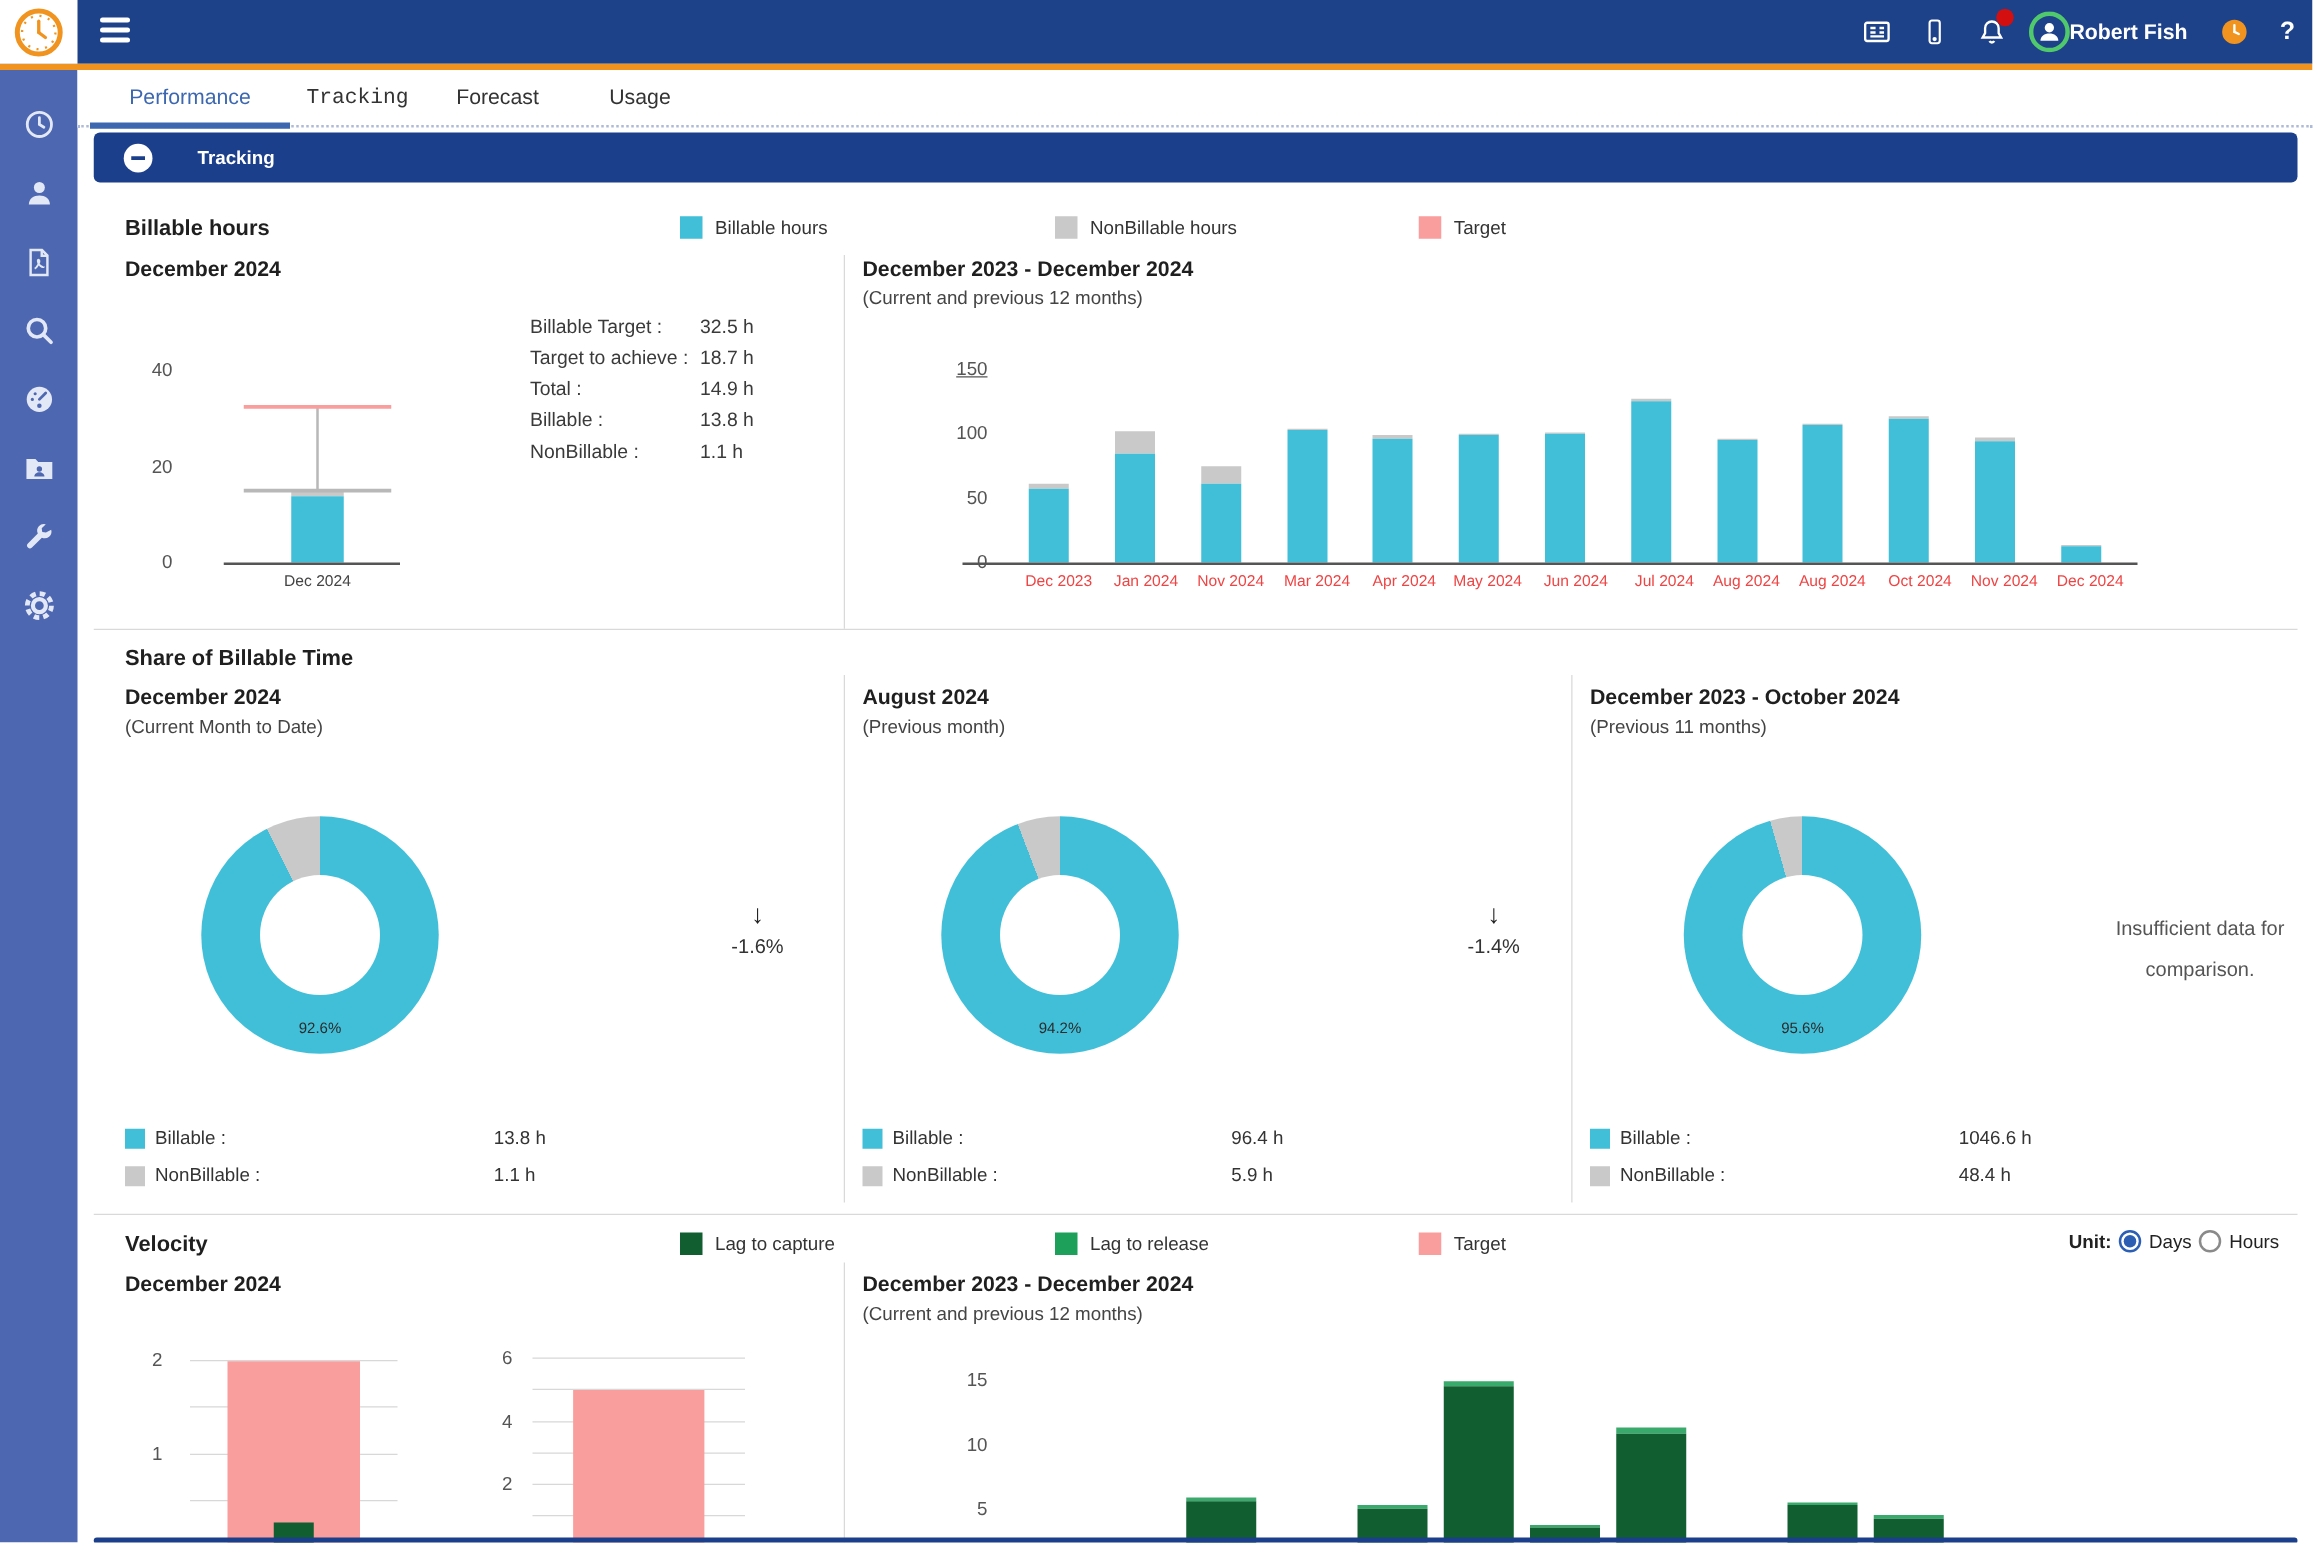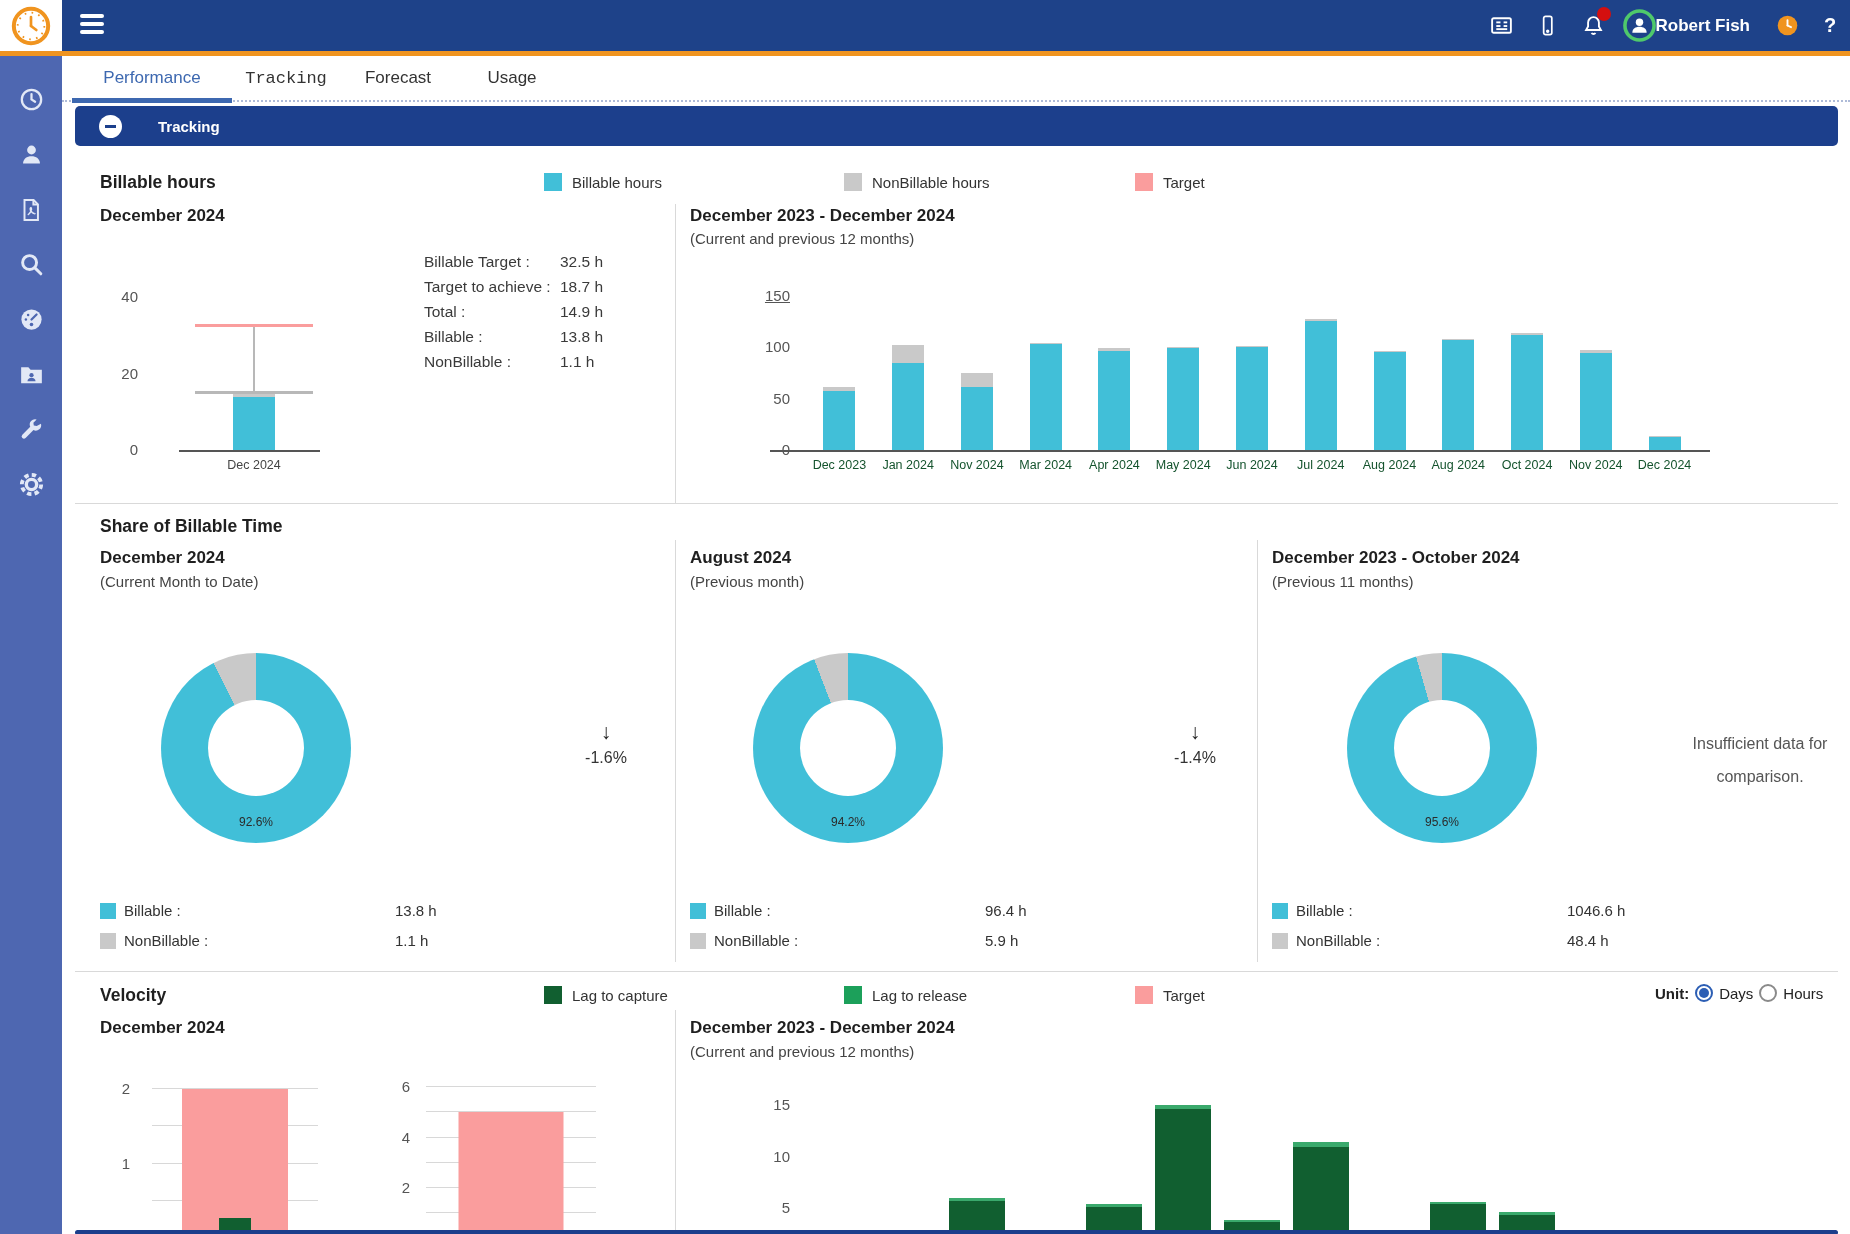--- a/index.html
+++ b/index.html
@@ -59,21 +59,21 @@
   .stat-label{width:128px;}
   .stat-value{margin-left:8px;white-space:nowrap;}
   
   .plot{position:absolute;}
   .yaxis{position:absolute;}
   .tick{position:absolute;right:0;font-size:15px;color:#555;height:16px;line-height:16px;text-align:right;width:100%;}
   .slotrow{position:absolute;left:0;top:0;width:100%;height:100%;display:flex;align-items:flex-end;}
   .slot{flex:1;display:flex;justify-content:center;align-items:flex-end;height:100%;}
   .stackbar{display:flex;flex-direction:column-reverse;}
   .xlabels{position:absolute;display:flex;}
-  .xlab{flex:1;text-align:center;font-size:12.5px;color:#14532d;}
+  .xlab{flex:1;text-align:right;font-size:12.5px;color:#ef4444;}
   .baseline{position:absolute;height:2px;background:#555;}
   .gridline{position:absolute;left:0;width:100%;height:1px;background:#d8d8d8;}
   .bullet-line{position:absolute;left:0;width:100%;}
   
   .donut{position:absolute;width:190px;height:190px;border-radius:50%;}
   .donut-hole{position:absolute;left:50%;top:50%;width:96px;height:96px;margin:-48px 0 0 -48px;
               background:#fff;border-radius:50%;}
   .donut-label{position:absolute;left:0;bottom:14px;width:100%;text-align:center;font-size:12px;color:#2b2b2b;}
   .change-block{position:absolute;text-align:center;color:#222;}
   .change-arrow{font-size:21px;font-weight:700;line-height:22px;}

